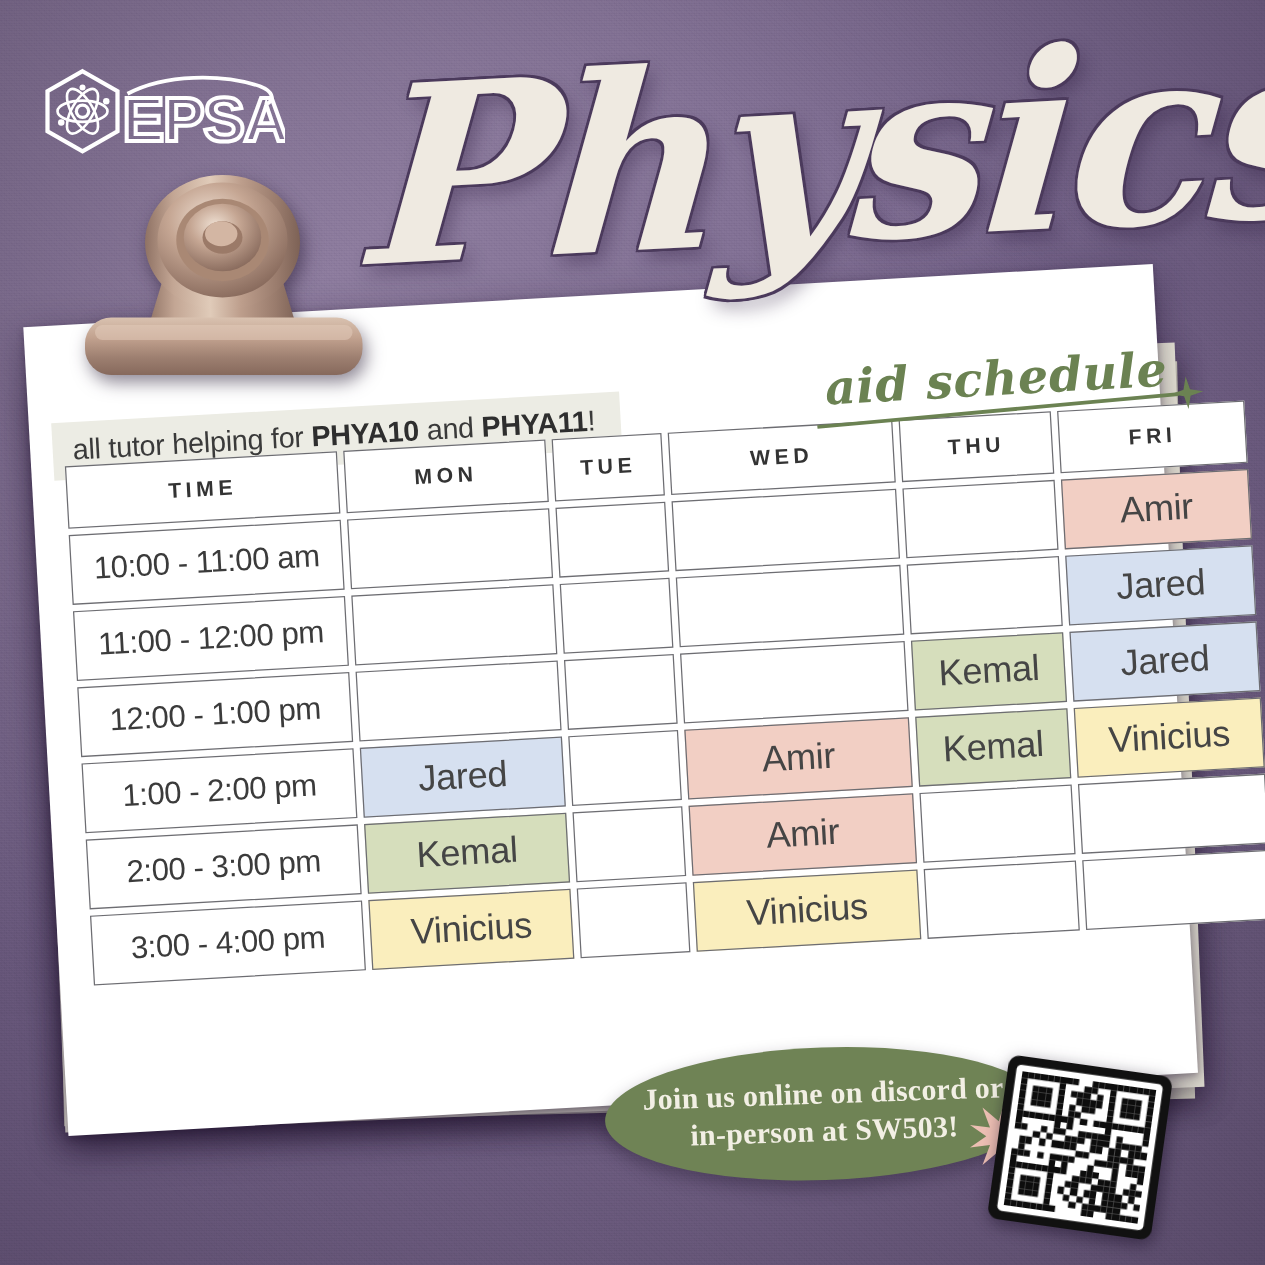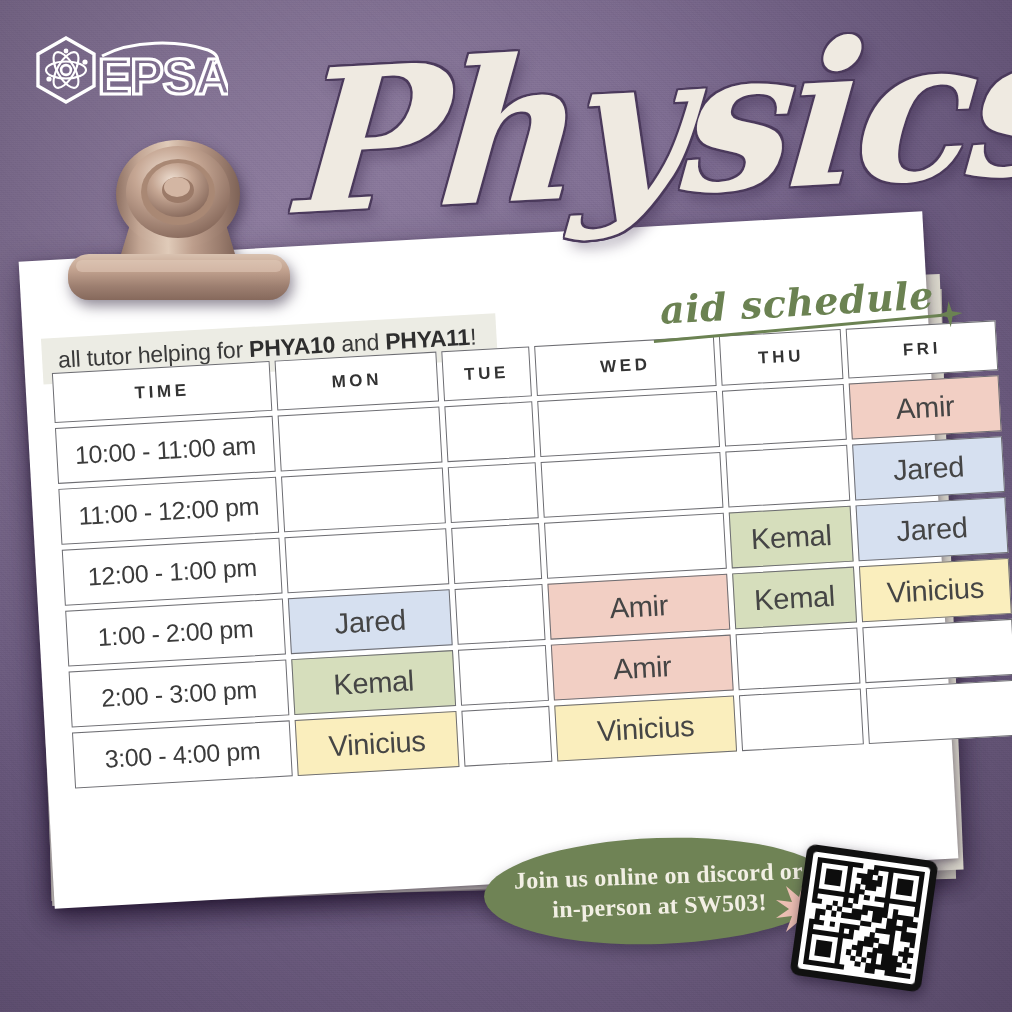--- a/index.html
+++ b/index.html
@@ -37,21 +37,21 @@
     mix-blend-mode: overlay;
   }
   .bg-vig {
     position: absolute; inset: 0;
     background: radial-gradient(ellipse at 50% 45%, rgba(0,0,0,0) 45%, rgba(40,28,52,.32) 100%);
   }
 
   
   .logo {
     position: absolute;
-    left: 28px; top: 32px;
+    left: 28px; top: 51px;
     width: 200px; height: 76px;
     z-index: 40;
   }
 
   
   .paper-back2 {
     position: absolute;
     left: 44px; top: 300px;
     width: 905px; height: 590px;
     background: #e3e2cf;

